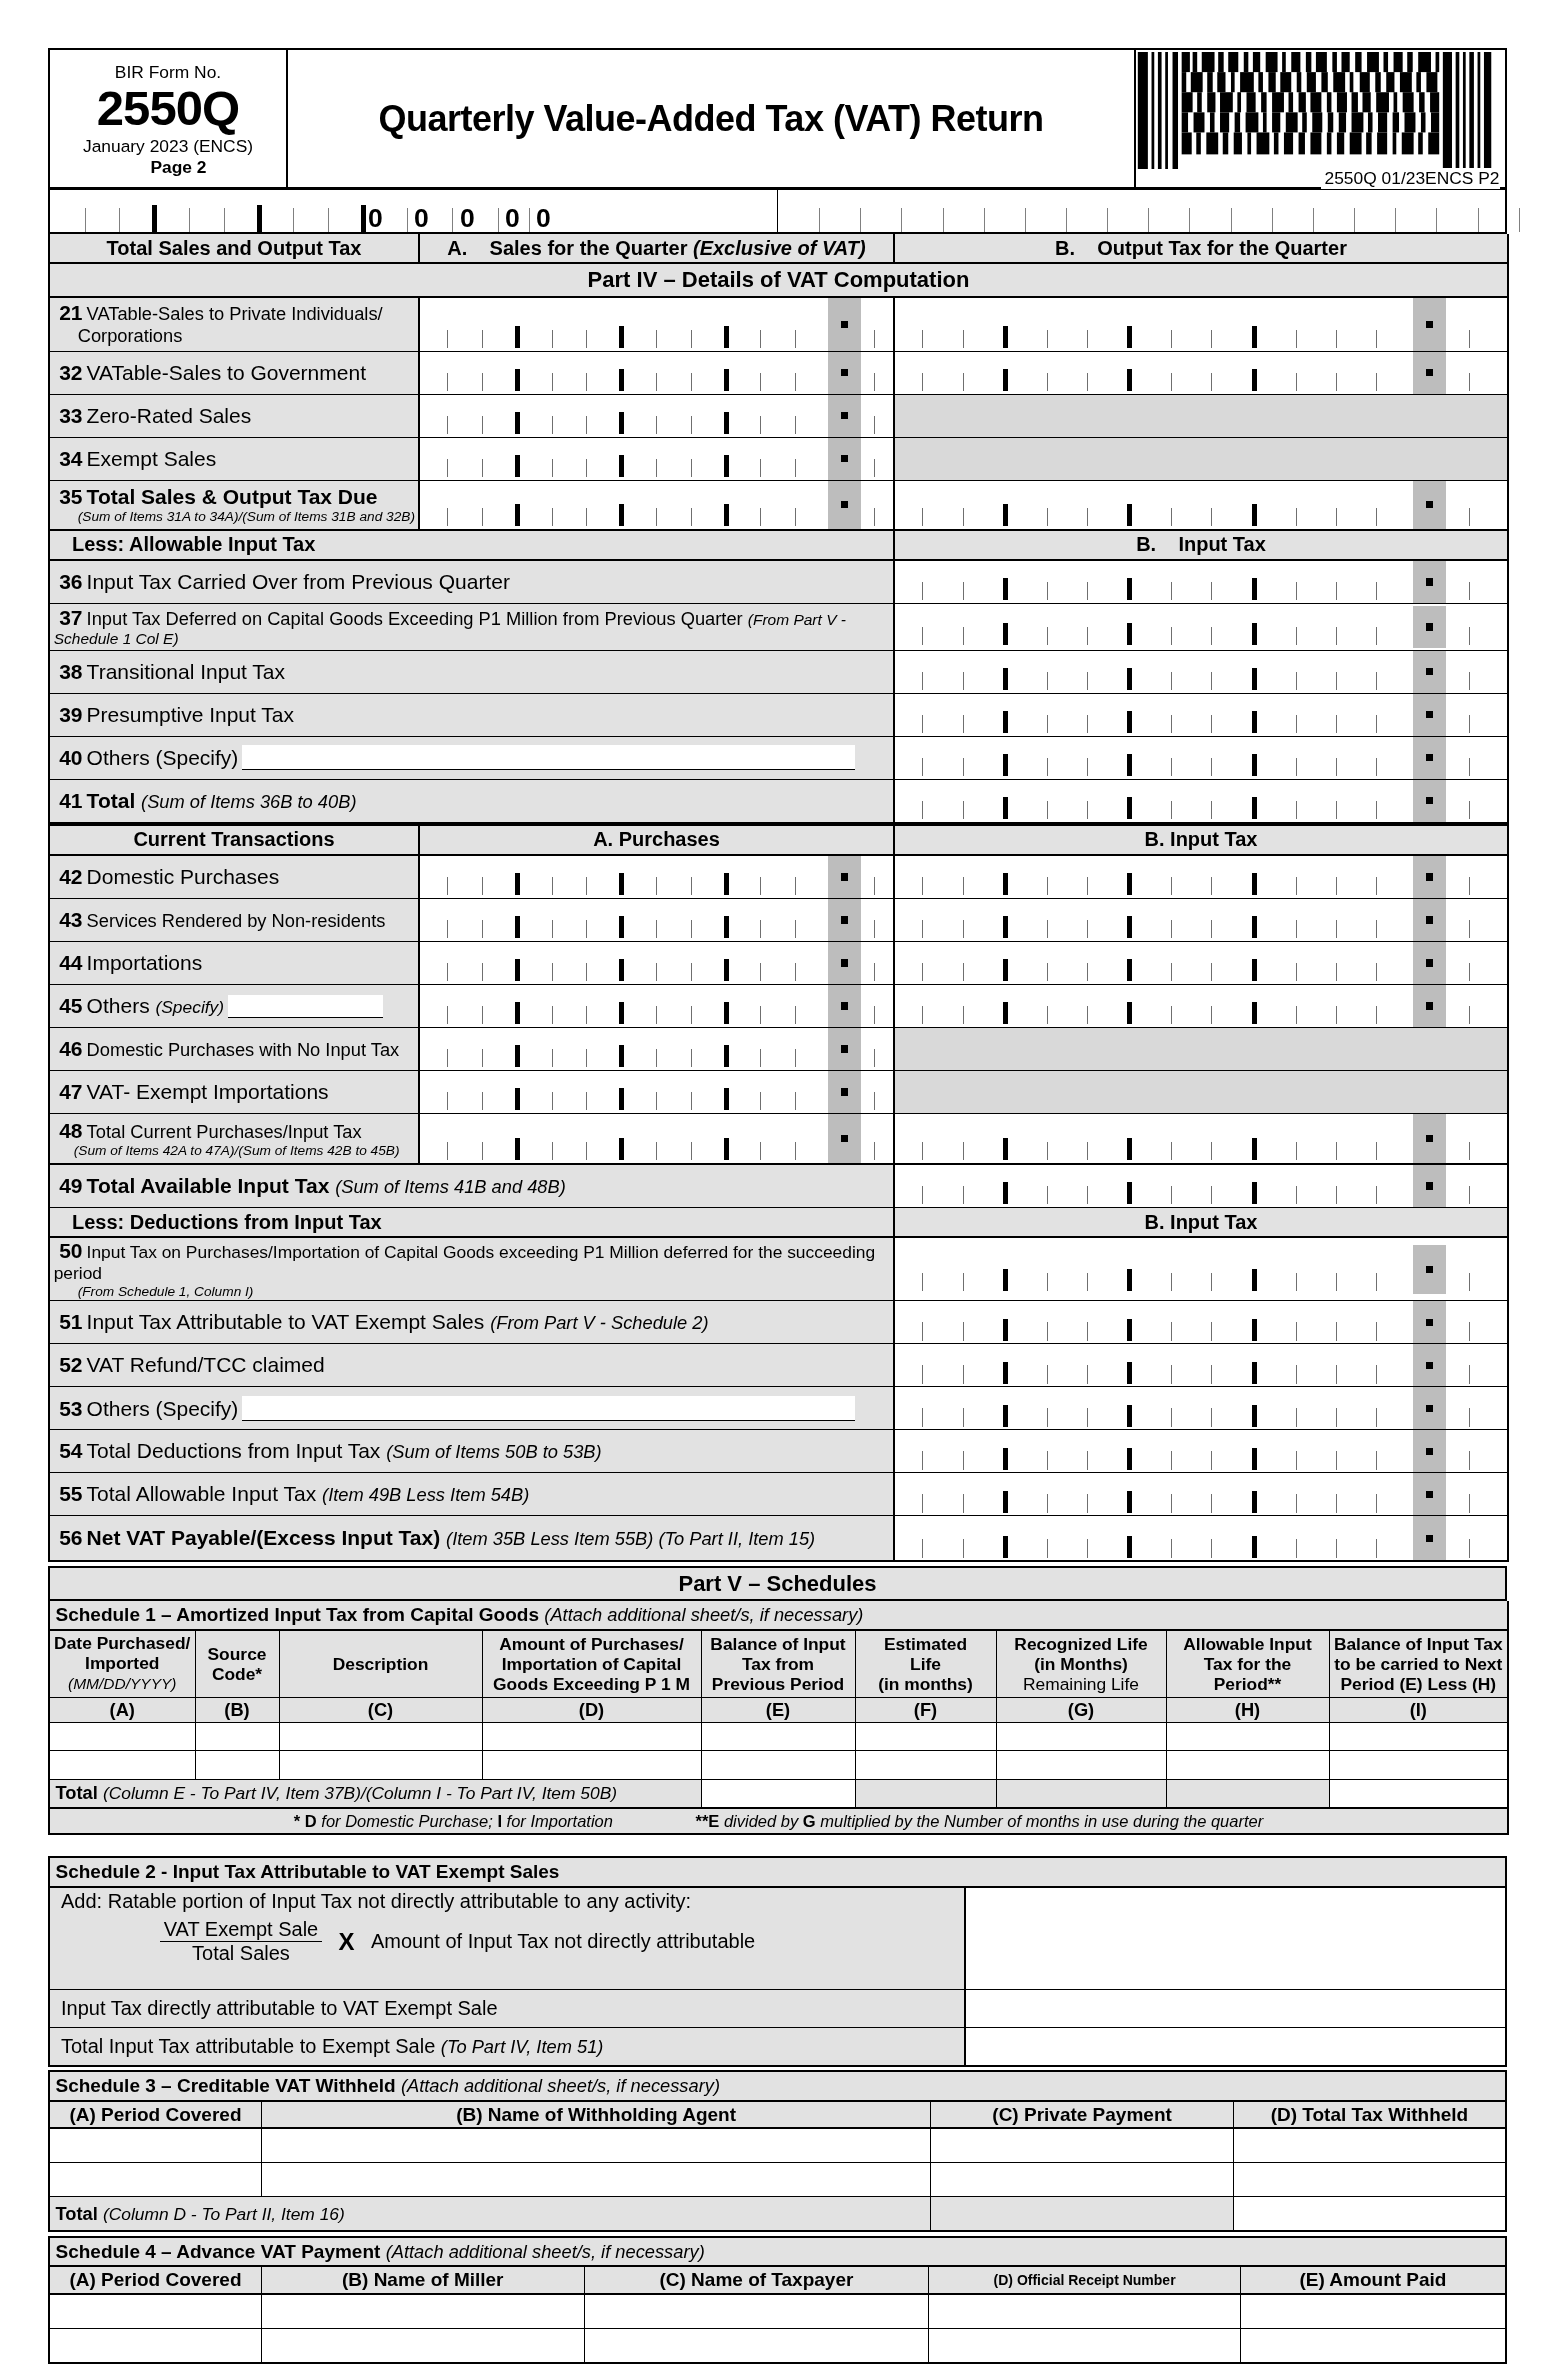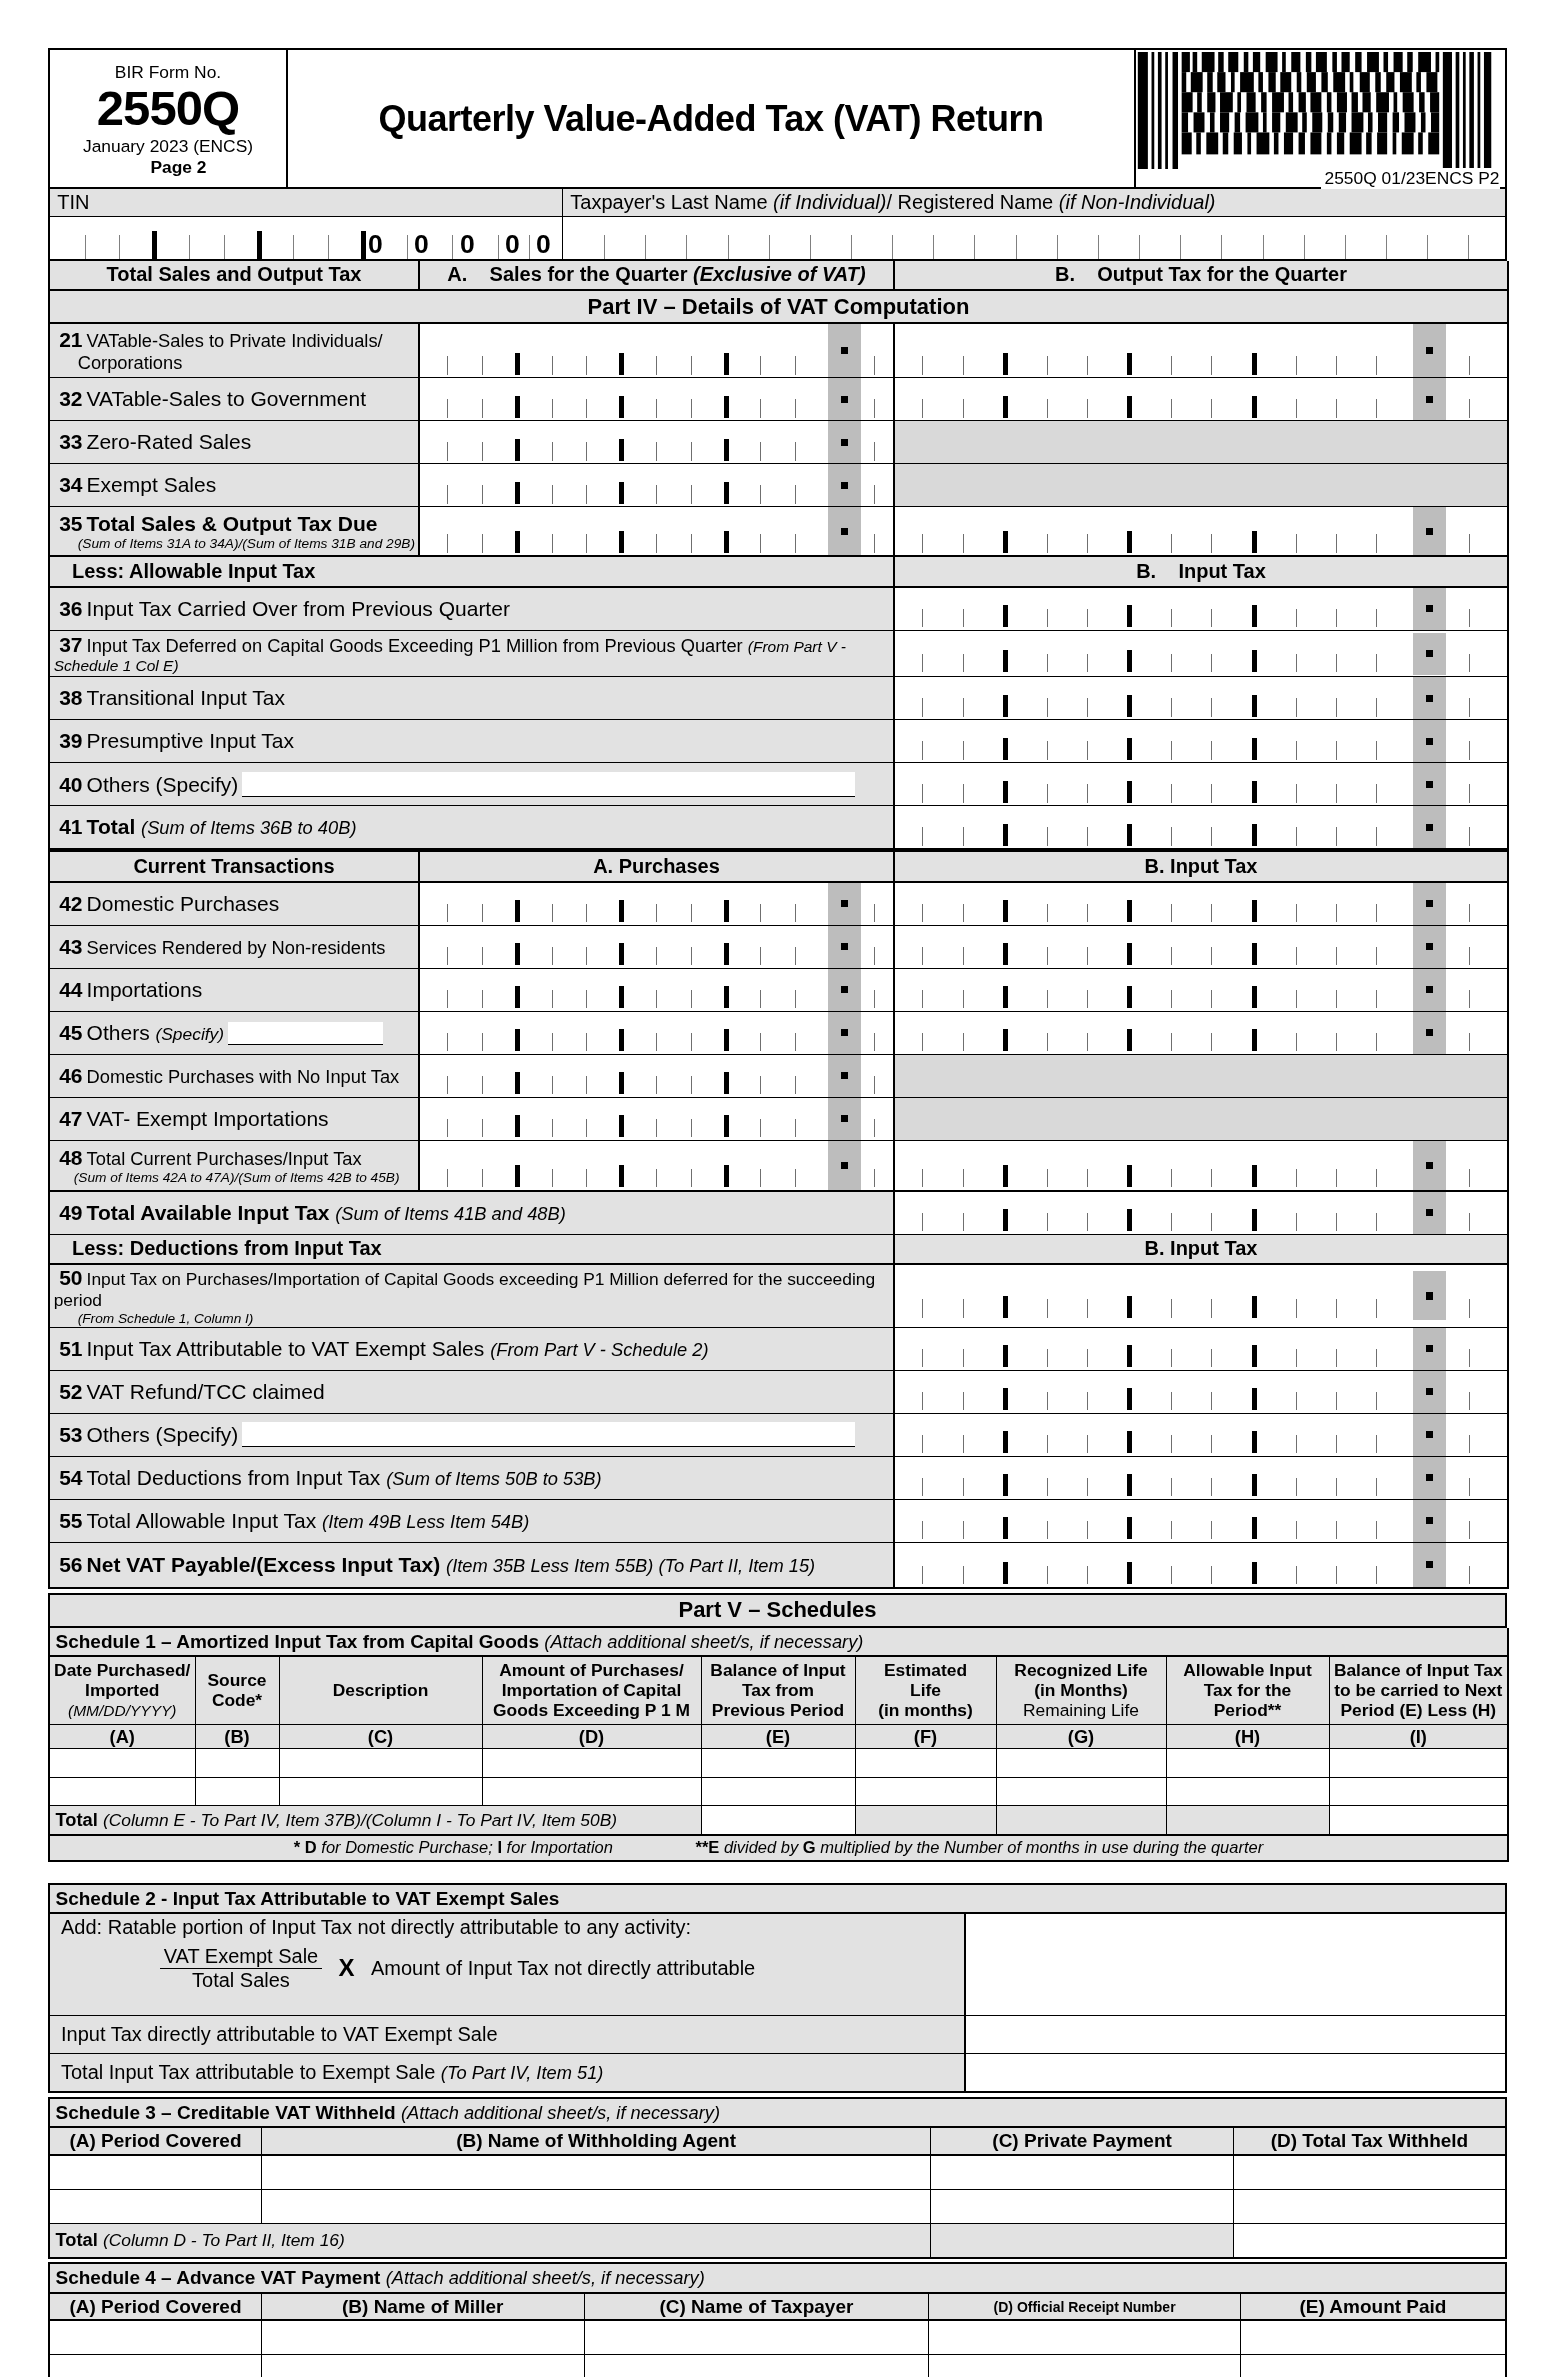--- a/index.html
+++ b/index.html
@@ -210,28 +210,20 @@
           </svg>
           <div class="bc-label">2550Q 01/23ENCS P2</div>
         </div>
       </td>
     </tr>
   </tbody>
       </table>
 
   <table style="border-left:2.7px solid #000;border-right:2.7px solid #000;border-bottom:2.7px solid #000;">
     <tbody>
-          <tr>
-      <td class="gray br1" style="width:512px;">
-        <div class="tinlabel">TIN</div>
-      </td>
-      <td class="gray">
-        <div class="tinlabel"><span>Taxpayer's Last Name </span><span class="i">(if Individual)</span><span>/ Registered Name </span><span class="i">(if Non-Individual)</span></div>
-      </td>
-    </tr>
     <tr>
       <td class="white br1 bt1">
         <div class="comb">
           <div class="tick" style="left:35px;"></div>
                 <div class="tick" style="left:69px;"></div>
           <div class="tickhv" style="left:102px;"></div>
           <div class="tick" style="left:139px;"></div>
                 <div class="tick" style="left:174px;"></div>
           <div class="tickhv" style="left:207px;"></div>
           <div class="tick" style="left:243px;"></div>
@@ -455,21 +447,21 @@
         </div>
       </td>
       <td class="shaded bb1"></td>
     </tr>
 
     <tr>
       <td class="gray bb3 br3" style="height:48px;">
         <div style="padding:0.9px 0 0.9px 3.7px;">
           <div><span class="lineno">35</span>
           <span class="linetxt b">Total Sales &amp; Output Tax Due</span></div>
-          <div class="note-sm" style="padding-left:24px;">(Sum of Items 31A to 34A)/(Sum of Items 31B and 29B)</div>
+          <div class="note-sm" style="padding-left:24px;">(Sum of Items 31A to 34A)/(Sum of Items 31B and 32B)</div>
         </div>
       </td>
       <td class="white bb3 br3">
         <div class="mcomb" style="height:48px;">
           <div class="t" style="left:27.4px;"></div>
                 <div class="t" style="left:62px;"></div>
                 <div class="th" style="left:95px;"></div>
           <div class="t" style="left:132px;"></div>
                 <div class="t" style="left:166px;"></div>
                 <div class="th" style="left:199px;"></div>

